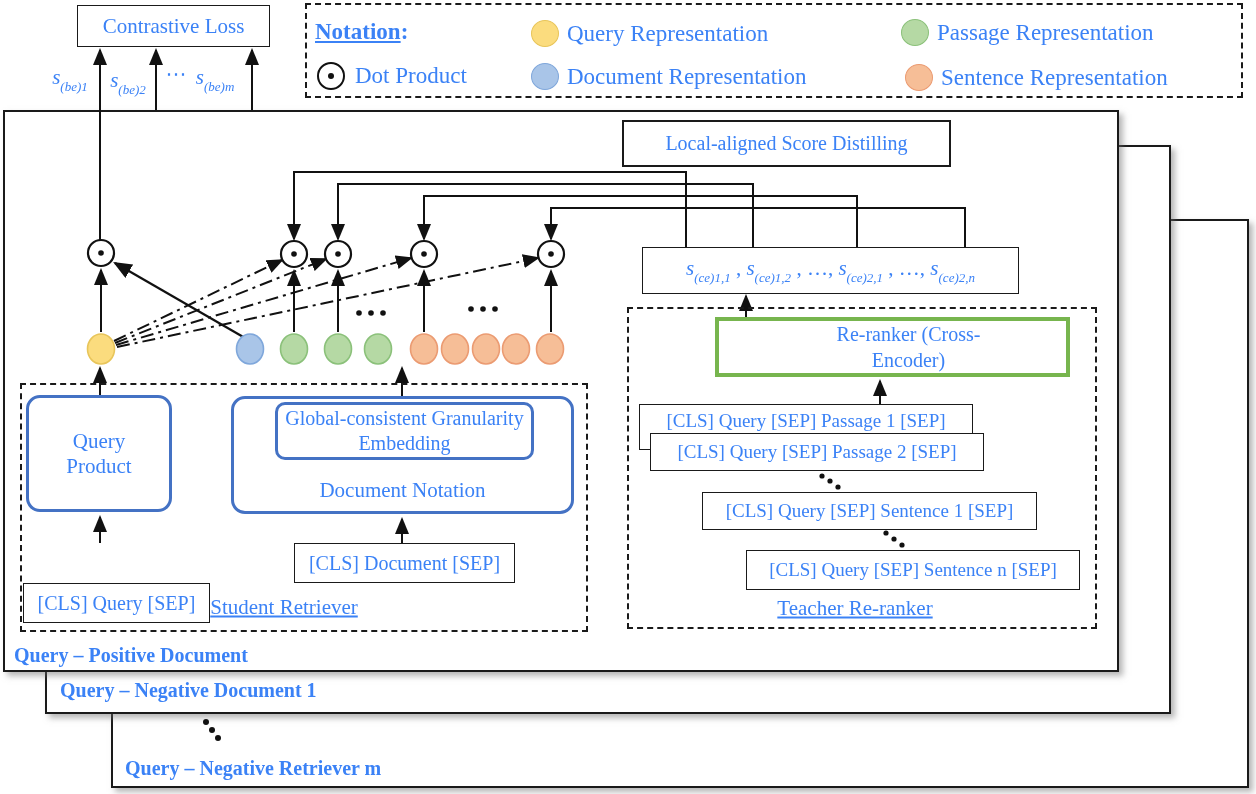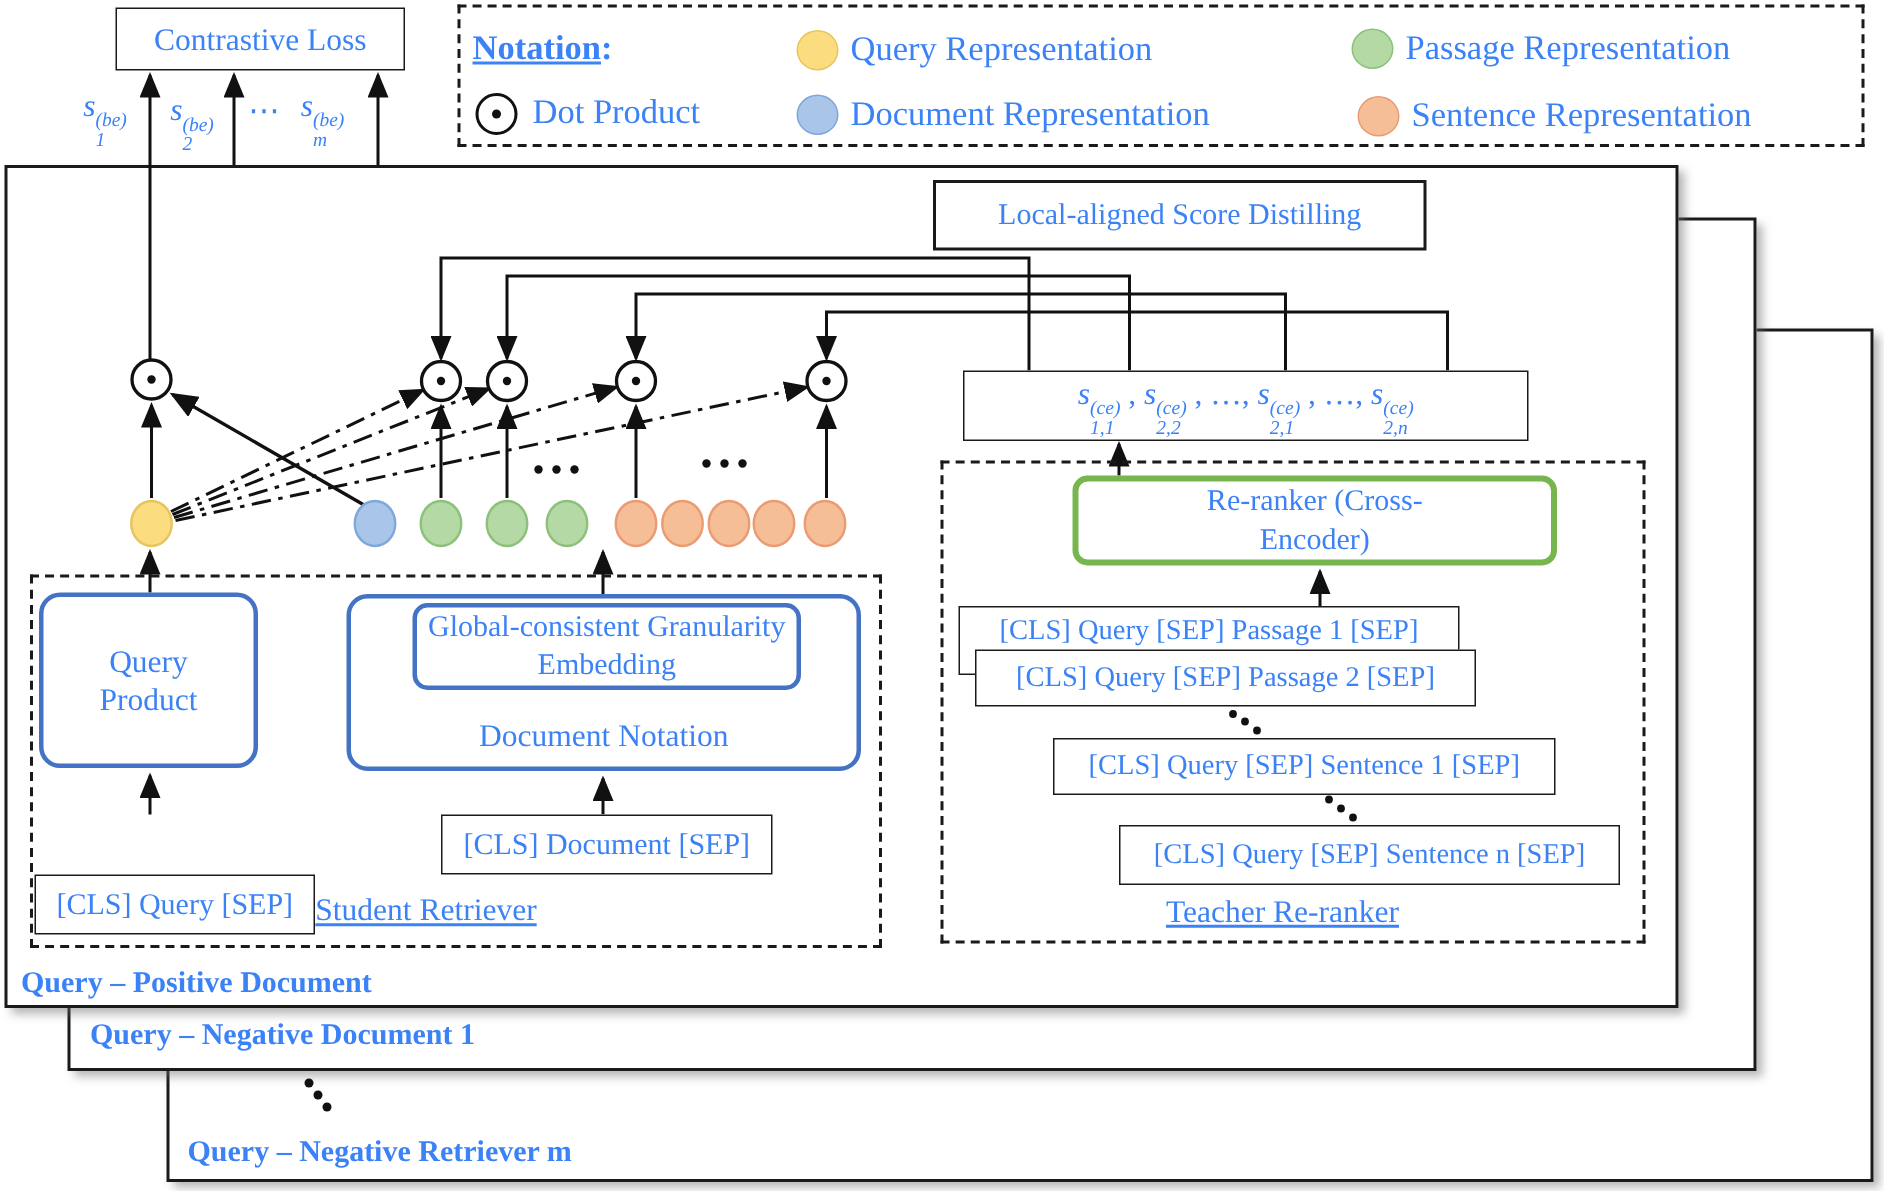--- a/index.html
+++ b/index.html
@@ -6,33 +6,33 @@
   #canvas{position:relative;width:1256px;height:794px;background:#fff;overflow:hidden;
           font-family:"Liberation Serif","DejaVu Serif",serif;color:#3b82f6;}
   .layer{position:absolute;background:#fff;border:2px solid #1a1a1a;
          box-shadow:4px 4px 6px rgba(110,110,110,.5);}
   #svg-overlay{position:absolute;left:0;top:0;z-index:10;pointer-events:none;}
   .wbox{position:absolute;background:#fff;border:1.6px solid #1a1a1a;z-index:20;
         display:flex;align-items:center;justify-content:center;text-align:center;}
   .dashedbox{position:absolute;border:2px dashed #1a1a1a;z-index:20;}
   .bluebox{position:absolute;background:#fff;border:3.5px solid #4472C4;border-radius:14px;z-index:21;
            display:flex;align-items:center;justify-content:center;text-align:center;}
-  .greenbox{position:absolute;background:#fff;border:4px solid #77B54E;border-radius:10px;z-index:21;
-            display:flex;align-items:flex-end;justify-content:center;text-align:center;}
+  .greenbox{position:absolute;background:#fff;border:4px solid #77B54E;border-radius:0;z-index:21;
+            display:flex;align-items:flex-end;justify-content:center;text-align:center;padding-left:32px;}
   .lbl{position:absolute;z-index:25;white-space:nowrap;}
   .u{text-decoration:underline;}
   .bold{font-weight:bold;}
   .center-xy{transform:translate(-50%,-50%);}
   .math{font-size:21px;}
   .math i{font-style:italic;}
-  .ss{display:inline-flex;flex-direction:column;align-items:flex-start;
+  .ss{display:inline-flex;flex-direction:row;align-items:flex-start;
       font-size:0.62em;line-height:1.02;vertical-align:-0.55em;font-style:italic;}
   .ss .msup{display:block;}
   .ss .msub{display:block;}
-  .legend-item{position:absolute;display:flex;align-items:flex-start;font-size:23px;z-index:25;white-space:nowrap;}
+  .legend-item{position:absolute;display:flex;align-items:center;font-size:23px;z-index:25;white-space:nowrap;}
   .swatch{display:inline-block;width:26px;height:25px;border-radius:50%;margin-right:8px;border:1.5px solid;}
   .dotprod-icon{display:inline-flex;width:24px;height:24px;border-radius:50%;border:2px solid #111;
                 align-items:center;justify-content:center;margin-right:10px;}
   .dotprod-icon::after{content:"";width:6px;height:6px;border-radius:50%;background:#111;}
   .score-box{position:absolute;background:#fff;border:1.6px solid #1a1a1a;z-index:20;
              display:flex;align-items:center;justify-content:center;}
 </style>
 </head>
 <body>
 
@@ -187,21 +187,21 @@
   <div class="wbox" style="left:622px;top:120px;width:325px;height:43px;font-size:20px;border-width:2px;">
     <span>Local-aligned Score Distilling</span>
   </div>
 
   <div class="score-box math" style="left:642px;top:247px;width:375px;height:45px;">
     <span><span><i>s</i><span class="ss">
             <span class="msup">(ce)</span>
             <span class="msub">1,1</span>
           </span></span><span> , </span><span><i>s</i><span class="ss">
             <span class="msup">(ce)</span>
-            <span class="msub">2,2</span>
+            <span class="msub">1,2</span>
           </span></span><span> , …, </span><span><i>s</i><span class="ss">
             <span class="msup">(ce)</span>
             <span class="msub">2,1</span>
           </span></span><span> , …, </span><span><i>s</i><span class="ss">
             <span class="msup">(ce)</span>
             <span class="msub">2,n</span>
           </span></span></span>
   </div>
 
   <div class="dashedbox" style="left:20px;top:383px;width:564px;height:245px;"></div>

